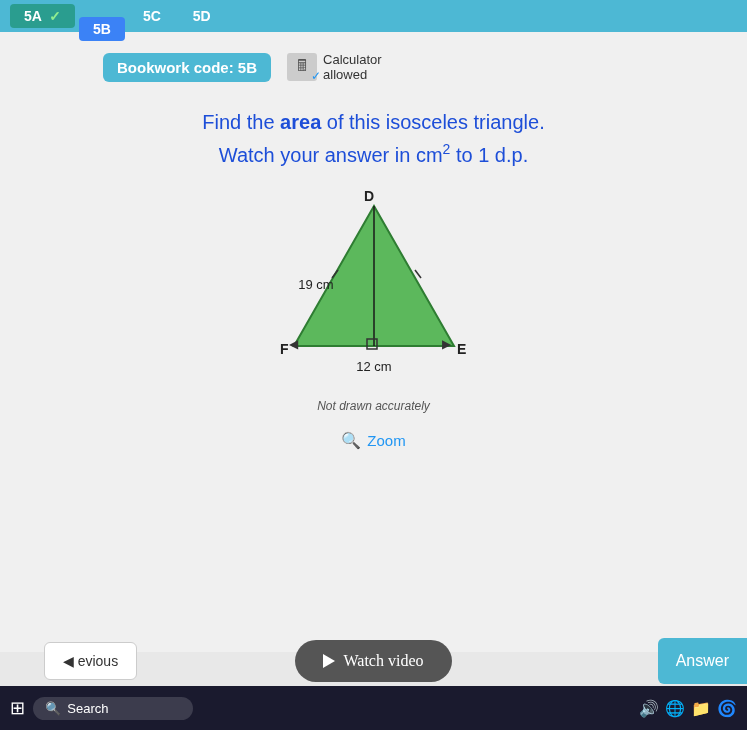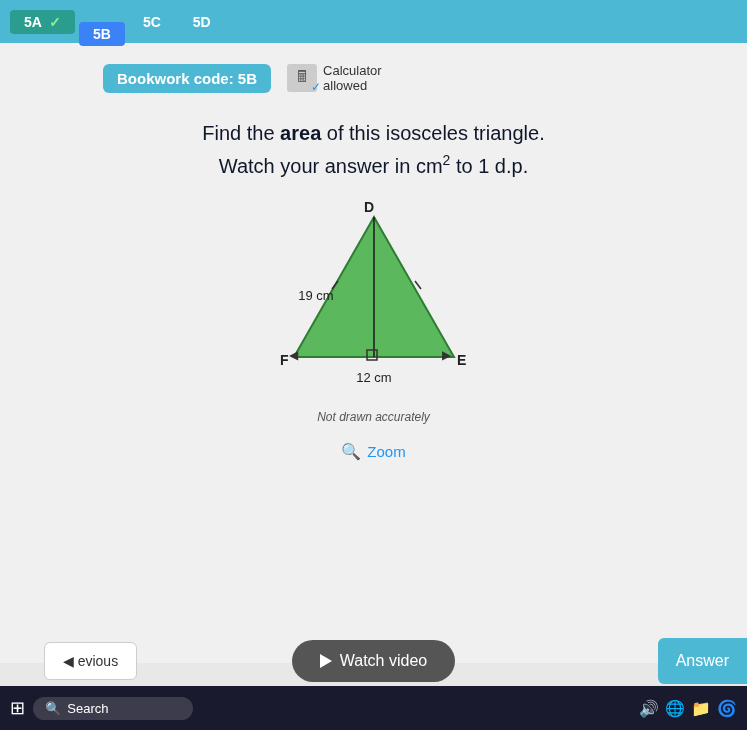--- a/index.html
+++ b/index.html
@@ -8,21 +8,21 @@
       height: 730px;
       background: #e8e8e8;
       font-family: Arial, sans-serif;
       overflow: hidden;
       position: relative;
     }
 
     
     .top-nav {
       background: #4db8d4;
-      height: 43px;
+      height: 32px;
       display: flex;
       align-items: center;
       padding: 16px 10px;
       gap: 4px;
     }
     .nav-tab {
       padding: 4px 14px;
       border-radius: 4px;
       font-size: 14px;
       font-weight: bold;
@@ -90,21 +90,21 @@
     }
     .calc-check {
       color: #2196F3;
       font-size: 16px;
     }
 
     
     .question-text {
       text-align: center;
       font-size: 20px;
-      color: #0f172a;
+      color: #1d4ed8;
       margin-bottom: 20px;
       line-height: 1.6;
     }
     .question-text strong {
       font-weight: bold;
     }
     .cm2 {
       font-size: 14px;
       vertical-align: super;
     }
@@ -172,20 +172,21 @@
       background: #555;
       color: white;
       border: none;
       border-radius: 24px;
       padding: 12px 28px;
       font-size: 16px;
       cursor: pointer;
       display: flex;
       align-items: center;
       gap: 8px;
+      font-family: Liberation Serif, serif;
     }
     .play-icon {
       width: 0;
       height: 0;
       border-style: solid;
       border-width: 7px 0 7px 12px;
       border-color: transparent transparent transparent white;
       display: inline-block;
     }
     .answer-btn {

